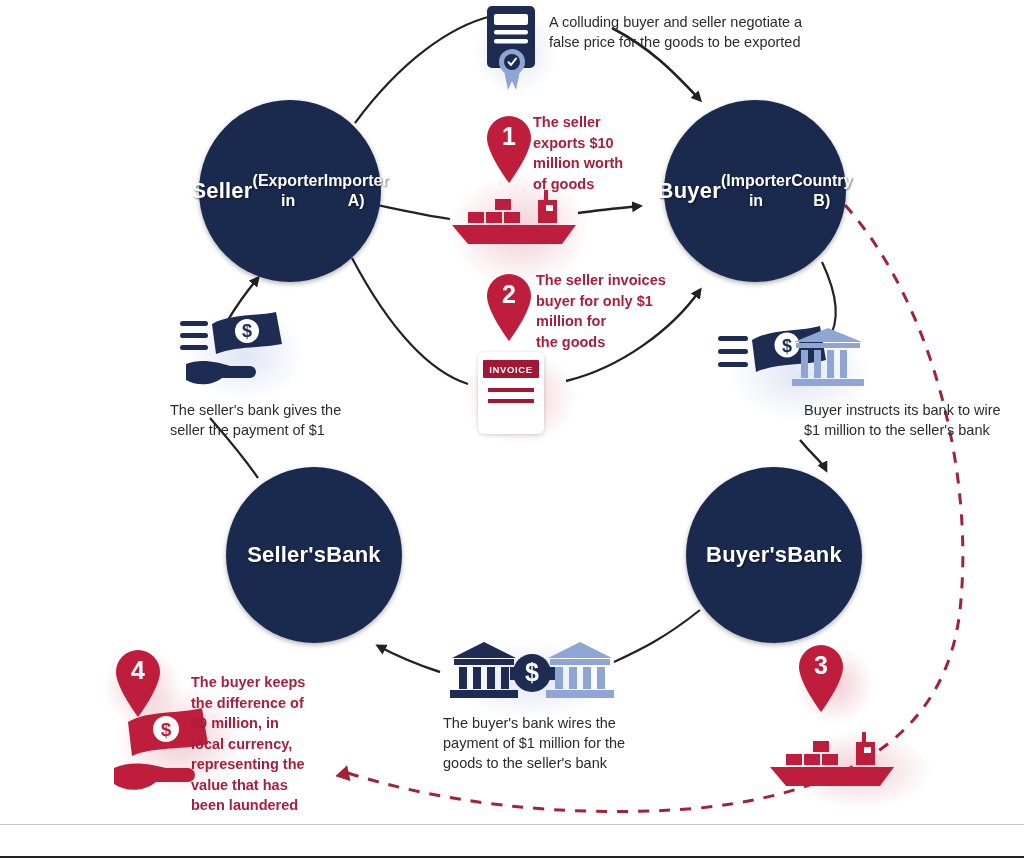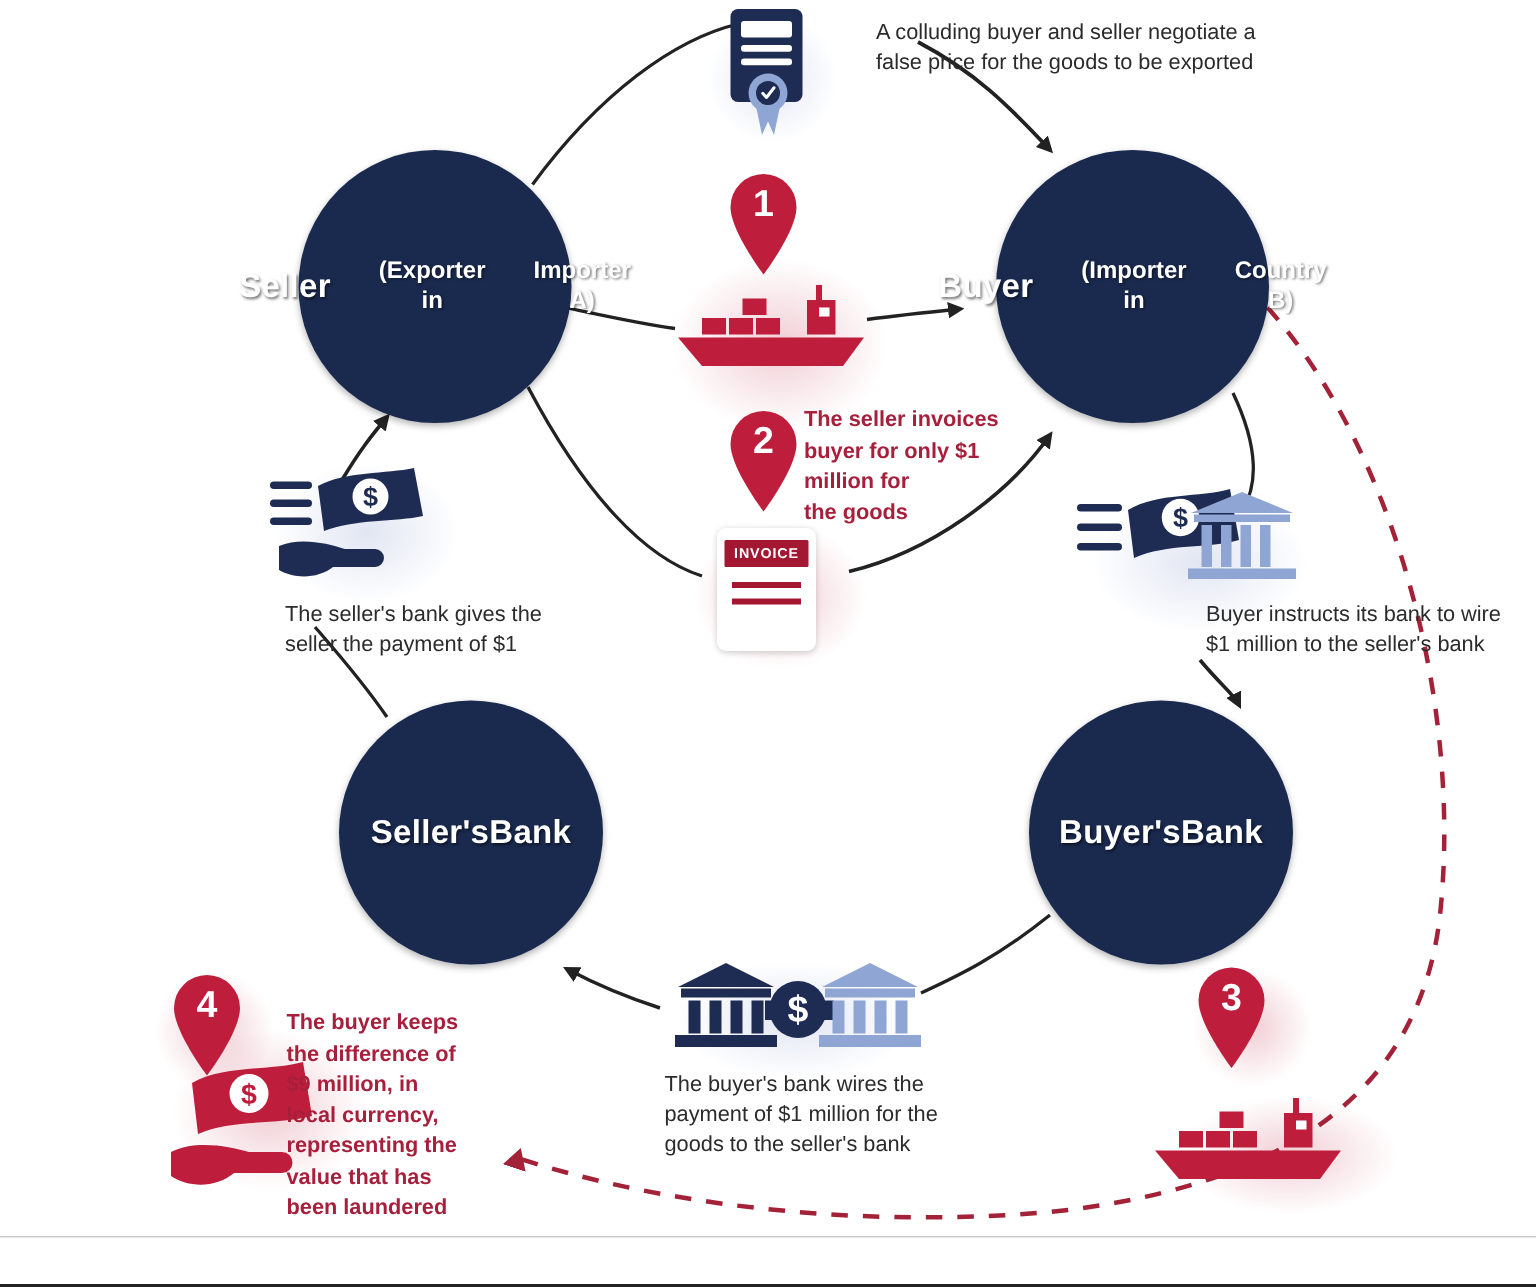--- a/index.html
+++ b/index.html
@@ -39,21 +39,20 @@
   .node-title {
     font-size: 22px;
     font-weight: bold;
     letter-spacing: .2px;
     text-shadow: 1px 1px 2px rgba(0,0,0,.55);
   }
   .node-sub {
     font-size: 16px;
     font-weight: bold;
     text-shadow: 1px 1px 2px rgba(0,0,0,.55);
-    margin-left: 32px;
   }
   .callout {
     position: absolute;
     font-size: 14.5px;
     line-height: 1.38;
     color: #2b2b2b;
   }
   .callout.red {
     color: #a81f3c;
     font-weight: bold;
@@ -170,30 +169,36 @@
     <rect x="6" y="2" width="48" height="62" rx="5" fill="#1e2b52"></rect>
     <rect x="13" y="10" width="34" height="11" rx="2" fill="#ffffff"></rect>
     <rect x="13" y="26" width="34" height="4.5" rx="2" fill="#ffffff"></rect>
     <rect x="13" y="35" width="34" height="4.5" rx="2" fill="#ffffff"></rect>
     <path d="M22 62 L27 86 L31 77 L35 86 L40 62 Z" fill="#8fa6d4"></path>
     <circle cx="31" cy="58" r="13" fill="#8fa6d4"></circle>
     <circle cx="31" cy="58" r="8" fill="#1e2b52"></circle>
     <path d="M27.5 58.2 L30 61 L35 54.5" stroke="#ffffff" stroke-width="2" fill="none" stroke-linecap="round" stroke-linejoin="round"></path>
   </svg>
 
-  <div class="callout" style="left:549px; top:12px; width:300px;margin-left:35px;">
+  <div class="callout" style="left:549px; top:12px; width:300px;">
     <div>A colluding buyer and seller negotiate a</div>
     <div>false price for the goods to be exported</div>
   </div>
 
   <svg class="pin" style="left:481px; top:112px;" viewBox="0 0 56 72">
     <path d="M28 71 C28 71 6 42 6 26 A22 22 0 1 1 50 26 C50 42 28 71 28 71 Z" fill="#be1e3c"></path>
   </svg>
   <div class="pin-num-wrap" style="position:absolute; left:481px; top:122px; width:56px; text-align:center; color:#fff; font-size:25px; font-weight:bold;">1</div>
 
+  <div class="callout red" style="left:533px; top:112px; width:140px;">
+    <div>The seller</div>
+    <div>exports $10</div>
+    <div>million worth</div>
+    <div>of goods</div>
+  </div>
 
   <svg class="icon-abs" style="left:450px; top:186px; width:130px; height:62px;" viewBox="0 0 130 62">
     <rect x="36" y="26" width="16" height="11" fill="#be1e3c"></rect>
     <rect x="54" y="26" width="16" height="11" fill="#be1e3c"></rect>
     <rect x="45" y="13" width="16" height="11" fill="#be1e3c"></rect>
     <rect x="18" y="26" width="16" height="11" fill="#be1e3c"></rect>
     <rect x="88" y="14" width="19" height="23" fill="#be1e3c"></rect>
     <rect x="96" y="19" width="7" height="6" fill="#ffffff"></rect>
     <rect x="94" y="4" width="4" height="11" fill="#be1e3c"></rect>
     <path d="M2 39 L126 39 L112 58 L18 58 Z" fill="#be1e3c"></path>
@@ -220,21 +225,21 @@
   <svg class="icon-abs" style="left:178px; top:306px; width:112px; height:86px;" viewBox="0 0 112 86">
     <rect x="2" y="15" width="28" height="5" rx="2.5" fill="#1e2b52"></rect>
     <rect x="2" y="27" width="28" height="5" rx="2.5" fill="#1e2b52"></rect>
     <rect x="2" y="39" width="28" height="5" rx="2.5" fill="#1e2b52"></rect>
     <path d="M34 18 C52 8 80 10 98 6 L104 38 C86 42 58 40 38 48 Z" fill="#1e2b52"></path>
     <circle cx="69" cy="25" r="12" fill="#ffffff"></circle>
     <text x="69" y="31" font-family="Liberation Sans, sans-serif" font-size="18" font-weight="bold" fill="#1e2b52" text-anchor="middle">$</text>
     <path d="M8 58 C22 52 40 56 52 60 L72 60 A6 6 0 0 1 72 72 L44 72 C34 80 18 80 8 74 Z" fill="#1e2b52"></path>
   </svg>
 
-  <div class="callout" style="left:170px; top:400px; width:215px;margin-left:20px;">
+  <div class="callout" style="left:170px; top:400px; width:215px;">
     <div>The seller's bank gives the</div>
     <div>seller the payment of $1</div>
   </div>
 
   <svg class="icon-abs" style="left:716px; top:326px; width:155px; height:72px;" viewBox="0 0 155 72">
     <rect x="2" y="10" width="30" height="5" rx="2.5" fill="#1e2b52"></rect>
     <rect x="2" y="23" width="30" height="5" rx="2.5" fill="#1e2b52"></rect>
     <rect x="2" y="36" width="30" height="5" rx="2.5" fill="#1e2b52"></rect>
     <path d="M36 14 C56 2 84 6 104 0 L110 34 C90 40 62 36 40 46 Z" fill="#1e2b52"></path>
     <circle cx="71" cy="19" r="12.5" fill="#ffffff"></circle>

